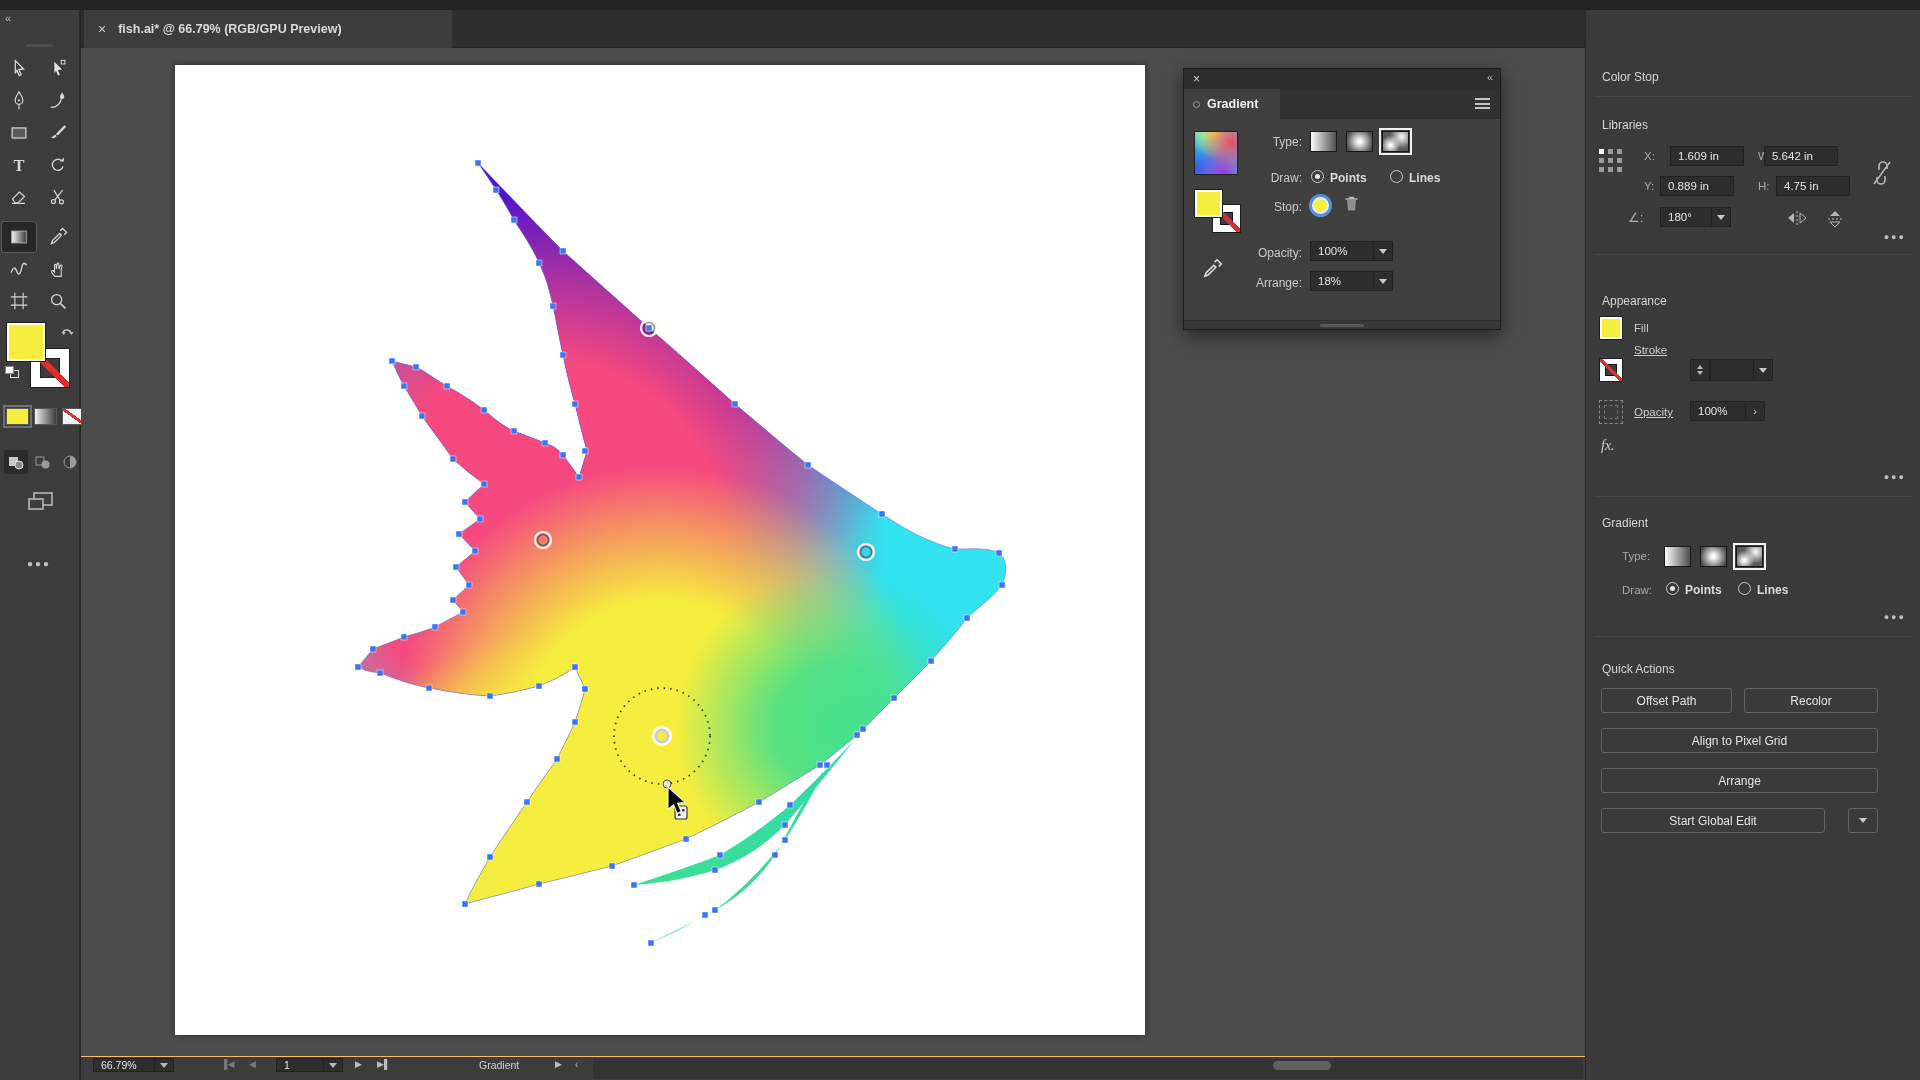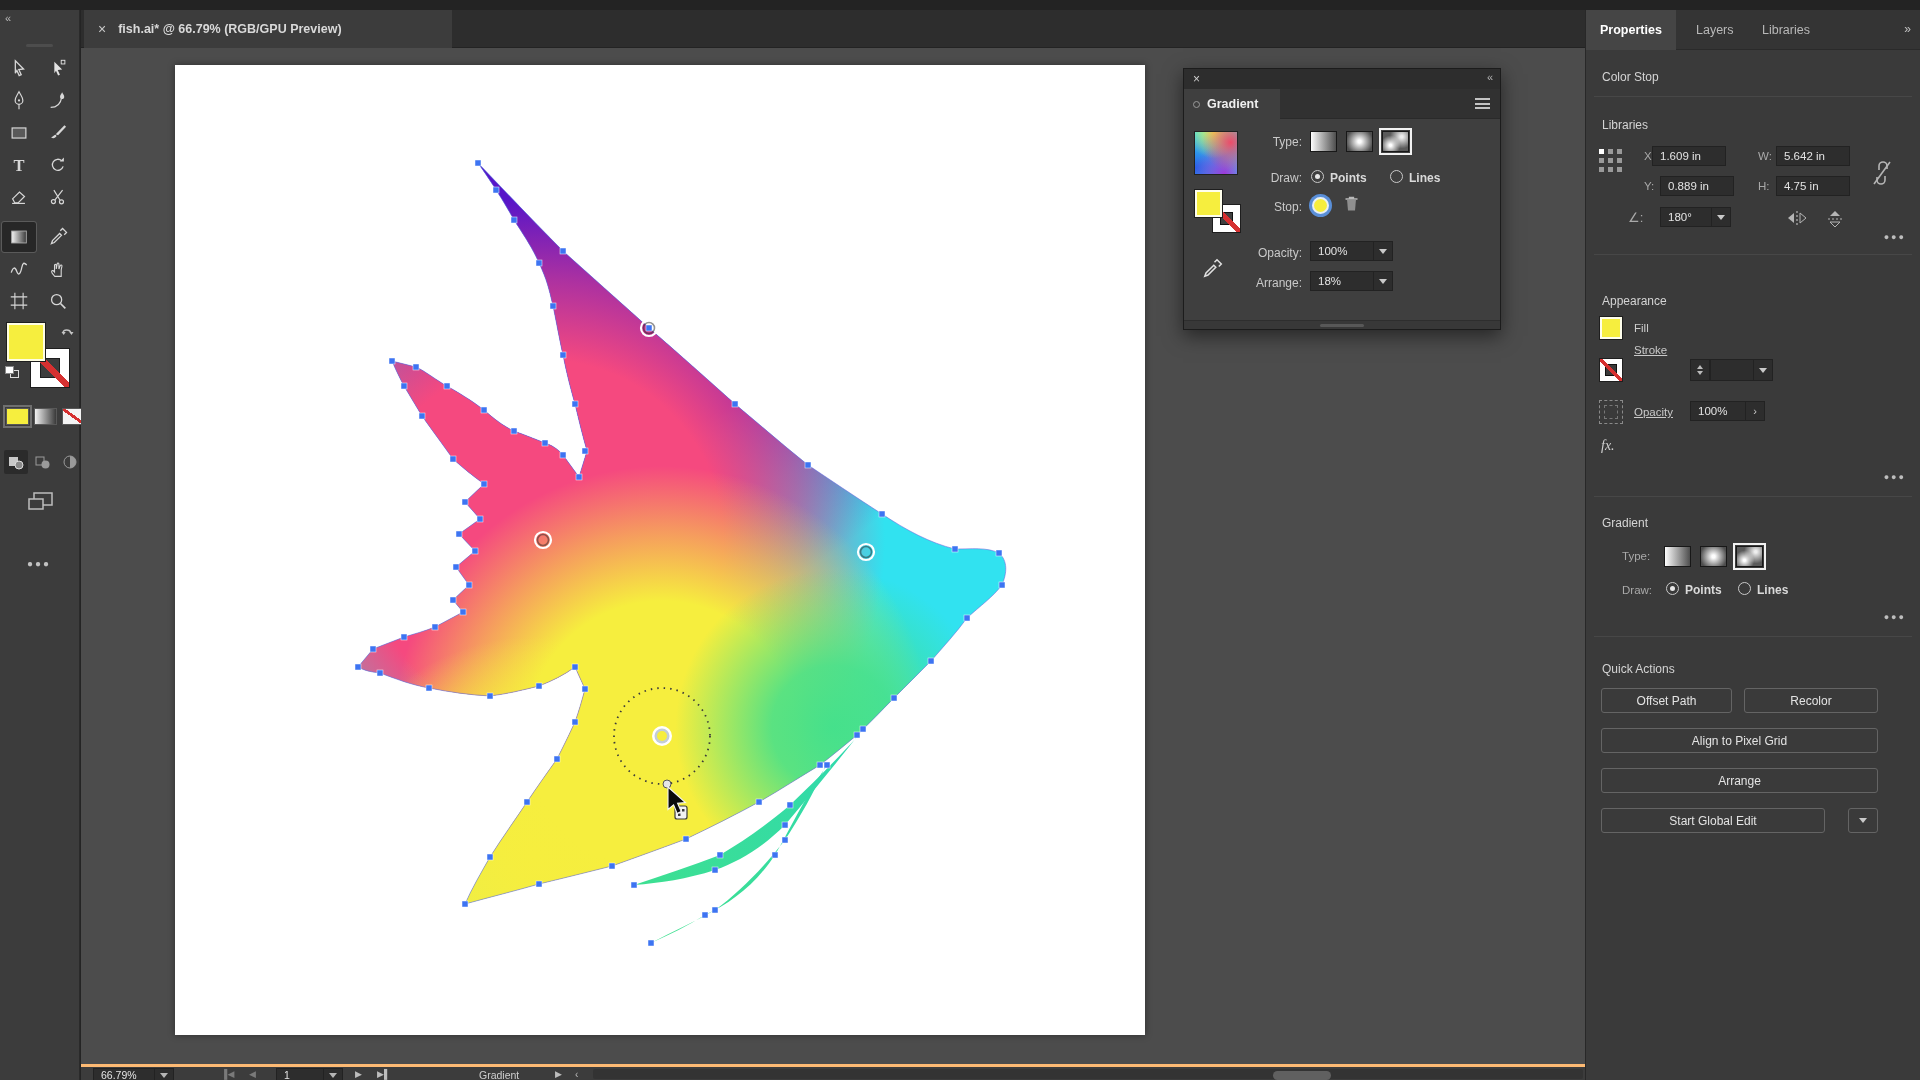--- a/index.html
+++ b/index.html
@@ -82,21 +82,21 @@
   .radio.on:before { content:""; position:absolute; left:2.5px; top:2.5px; width:5px; height:5px; background:#e8e8e8; border-radius:50%; }
   .radio-lbl { position:absolute; color:#dadada; font-size:12px; font-weight:bold; }
   #gp-stop-swatch { left:128px; top:128px; width:17px; height:17px; border-radius:50%; background:var(--fill-yellow); border:2px solid #e8f0f6; box-shadow:0 0 0 3px #5a8fd8; }
   .field { position:absolute; height:20px; background:#2d2d2d; border:1px solid #222; color:#e3e3e3; font-size:11.5px; display:flex; align-items:center; padding-left:7px; }
   .chev-box { position:absolute; width:19px; height:20px; background:#2d2d2d; border:1px solid #222; border-left:none; display:flex; align-items:center; justify-content:center; }
   .chev { width:0; height:0; border-left:4px solid transparent; border-right:4px solid transparent; border-top:5px solid #c9c9c9; }
   #gp-resize { left:0; bottom:0; right:0; height:9px; background:#383838; border-top:1px solid #2e2e2e; }
   #gp-resize .grip { position:absolute; left:50%; top:3px; width:44px; height:3px; margin-left:-22px; background:#585858; border-radius:2px; }
 
   
-  #statusbar { left:0; bottom:0; right:0; height:16px; background:#3c3c3c; border-top:3px solid #fdba74; color:#cfcfcf; font-size:10.5px; }
+  #statusbar { left:0; bottom:0; right:0; height:24px; background:#3c3c3c; border-top:1px solid #fdba74; color:#cfcfcf; font-size:10.5px; }
   #statusbar .field { height:14px; top:1px; font-size:10.5px; }
   .nav-glyph { position:absolute; top:2px; color:#bdbdbd; font-size:9px; }
   .nav-glyph.dim { color:#7a7a7a; }
   #sb-scroll { position:absolute; left:512px; right:2px; top:2px; bottom:1px; background:#333333; border-radius:2px; }
   #sb-thumb { position:absolute; left:1192px; top:4px; width:58px; height:9px; background:#606060; border-radius:5px; }
 
   
   #props { right:0; top:10px; width:335px; bottom:0; background:#3a3a3a; border-left:1px solid #282828; color:#cfcfcf; }
   .p-tab { position:absolute; top:0; height:40px; display:flex; align-items:center; justify-content:center; font-size:12.5px; color:#b8b8b8; padding:0 14px; }
   .p-tab.active { background:#454545; color:#ffffff; font-weight:bold; }
@@ -517,26 +517,20 @@
     <span class="nav-glyph" style="left:296px">▶▌</span>
     <span class="abs" style="left:398px; top:2px; font-size:10.5px; color:#cfcfcf">Gradient</span>
     <span class="nav-glyph" style="left:474px">▶</span>
     <span class="nav-glyph" style="left:494px; font-size:10px">‹</span>
     <div id="sb-scroll"></div>
     <div id="sb-thumb" class="abs"></div>
   </div>
 </div>
 
 <div id="props" class="abs">
-  <div id="p-tabs-row" class="abs">
-    <div class="p-tab active" style="left:0">Properties</div>
-    <div class="p-tab" style="left:96px">Layers</div>
-    <div class="p-tab" style="left:162px">Libraries</div>
-    <div id="p-expand">»</div>
-  </div>
 
   <div class="section-title" style="top:60px">Color Stop</div>
   <div class="divider" style="top:86px"></div>
 
   <div class="section-title" style="top:108px">Libraries</div>
   <div class="abs" style="left:12px; top:138px">
     <svg width="26" height="26" viewBox="0 0 26 26">
       <g fill="#9a9a9a">
           <rect x="1" y="1" width="5" height="5" fill="#ffffff"></rect>
           <rect x="10" y="1" width="5" height="5"></rect>
@@ -544,23 +538,23 @@
           <rect x="1" y="10" width="5" height="5"></rect>
           <rect x="10" y="10" width="5" height="5"></rect>
           <rect x="19" y="10" width="5" height="5"></rect>
           <rect x="1" y="19" width="5" height="5"></rect>
           <rect x="10" y="19" width="5" height="5"></rect>
           <rect x="19" y="19" width="5" height="5"></rect>
         </g>
     </svg>
   </div>
   <div class="p-label" style="left:58px; top:140px">X:</div>
-  <div class="field" style="left:66px; top:136px; width:74px">1.609 in</div>
+  <div class="field" style="left:84px; top:136px; width:74px">1.609 in</div>
   <div class="p-label" style="left:172px; top:140px">W:</div>
-  <div class="field" style="left:190px; top:136px; width:74px">5.642 in</div>
+  <div class="field" style="left:178px; top:136px; width:74px">5.642 in</div>
   <div class="p-label" style="left:58px; top:170px">Y:</div>
   <div class="field" style="left:74px; top:166px; width:74px">0.889 in</div>
   <div class="p-label" style="left:172px; top:170px">H:</div>
   <div class="field" style="left:190px; top:166px; width:74px">4.75 in</div>
   <div class="abs" style="left:284px; top:148px">
     <svg width="24" height="30" viewBox="0 0 24 30">
         <path d="M9 12V8a4 4 0 0 1 8 0v3M15 18v4a4 4 0 0 1-8 0v-3" fill="none" stroke="#b5b5b5" stroke-width="1.6"></path>
         <path d="M4 26L20 4" stroke="#b5b5b5" stroke-width="1.6"></path>
       </svg>
   </div>

